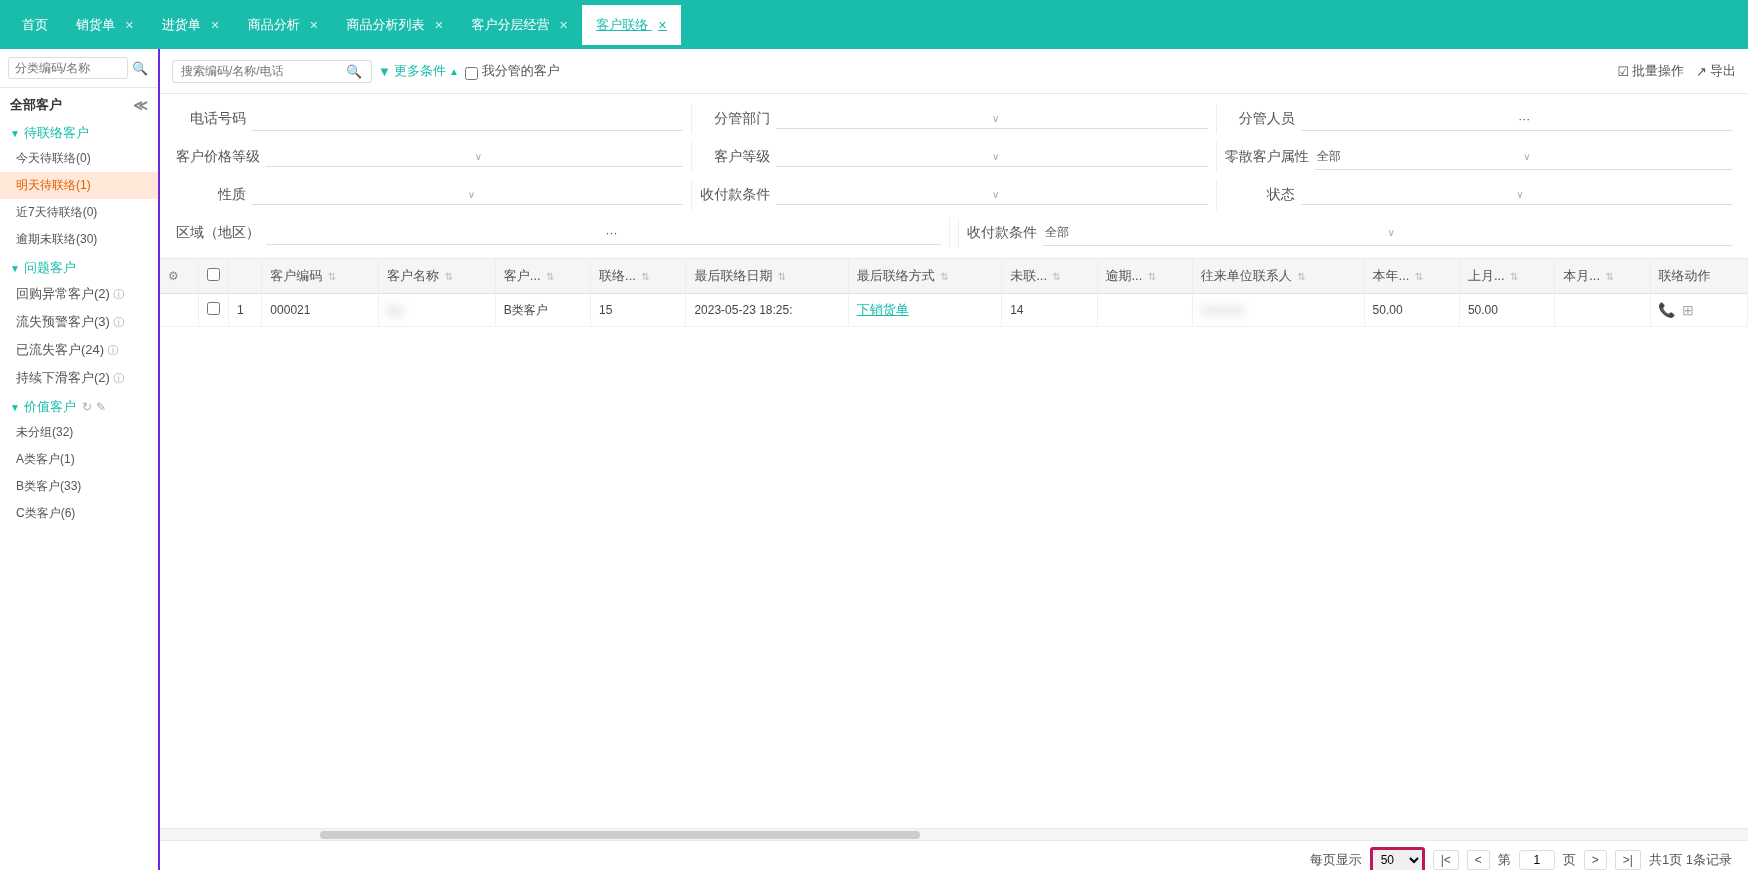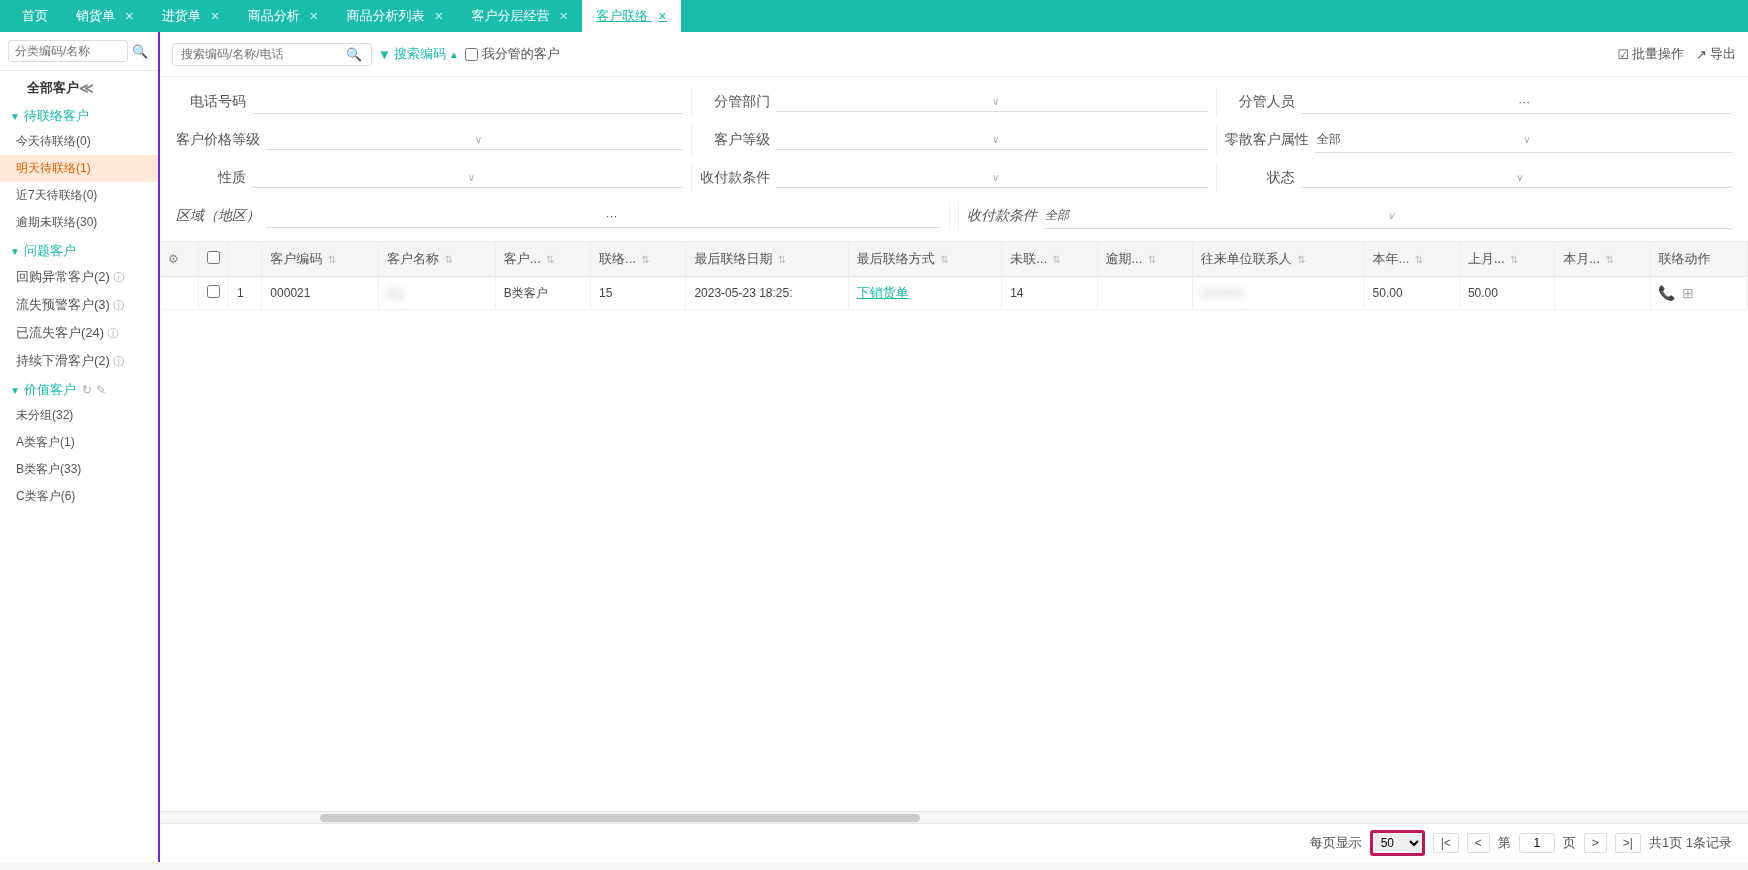--- a/index.html
+++ b/index.html
@@ -3,21 +3,21 @@
   <meta charset="utf-8">
   <style>
     * { box-sizing: border-box; margin: 0; padding: 0; font-family: 'Microsoft YaHei', Arial, sans-serif; font-size: 13px; }
     body { background: #f5f5f5; overflow-x: hidden; }
 
     
     .top-nav {
       background: #1abcac;
       display: flex;
       align-items: center;
-      height: 32px;
+      height: 49px;
       padding: 0 8px;
     }
     .nav-item {
       color: #fff;
       padding: 0 14px;
       height: 40px;
       line-height: 40px;
       cursor: pointer;
       white-space: nowrap;
       font-size: 13px;
@@ -51,22 +51,22 @@
       border-radius: 3px;
       padding: 3px 6px;
       width: 120px;
       font-size: 12px;
       outline: none;
     }
     .sidebar-search .search-icon { color: #888; margin-left: 4px; cursor: pointer; }
     .sidebar-section-header {
       display: flex;
       align-items: center;
-      justify-content: flex-start;
-      padding: 8px 27px 4px;
+      justify-content: space-between;
+      padding: 8px 10px 4px;
       color: #333;
       font-weight: bold;
       font-size: 13px;
     }
     .sidebar-section-header .collapse-icon { color: #888; font-size: 14px; cursor: pointer; }
     .sidebar-group-label {
       padding: 6px 10px 3px;
       color: #1abcac;
       font-size: 12px;
       display: flex;
@@ -119,21 +119,21 @@
       align-items: center;
       gap: 3px;
       color: #1abcac;
       cursor: pointer;
       font-size: 12px;
       padding: 3px 6px;
       border-radius: 3px;
     }
     .checkbox-label {
       display: flex;
-      align-items: center;
+      align-items: flex-end;
       gap: 4px;
       color: #555;
       font-size: 12px;
       cursor: pointer;
     }
     .toolbar-right {
       margin-left: auto;
       display: flex;
       align-items: center;
       gap: 12px;
@@ -152,21 +152,21 @@
       background: #fff;
       border-bottom: 1px solid #e8e8e8;
       padding: 10px 16px;
     }
     .filter-row {
       display: flex;
       align-items: center;
       gap: 8px;
       margin-bottom: 8px;
     }
-    .filter-row:last-child { margin-bottom: 0; font-style: italic; }
+    .filter-row:last-child { margin-bottom: 0; }
     .filter-field {
       display: flex;
       align-items: center;
       gap: 6px;
       flex: 1;
     }
     .filter-field label {
       color: #555;
       white-space: nowrap;
       font-size: 14px;
@@ -406,21 +406,21 @@
 
   <div class="content-area">
 
     <div class="toolbar">
       <div class="toolbar-search">
         <input type="text" placeholder="搜索编码/名称/电话" style="">
         <span class="icon">🔍</span>
       </div>
       <div class="filter-btn">
         <span style="color:#1abcac; font-size:13px;">▼</span>
-        <span>搜索编码</span>
+        <span>更多条件</span>
         <span style="font-size:10px;">▲</span>
       </div>
       <label class="checkbox-label">
         <input type="checkbox" style="">
         <span>我分管的客户</span>
       </label>
       <div class="toolbar-right">
         <div class="action-link">
           <span>☑</span>
           <span>批量操作</span>

